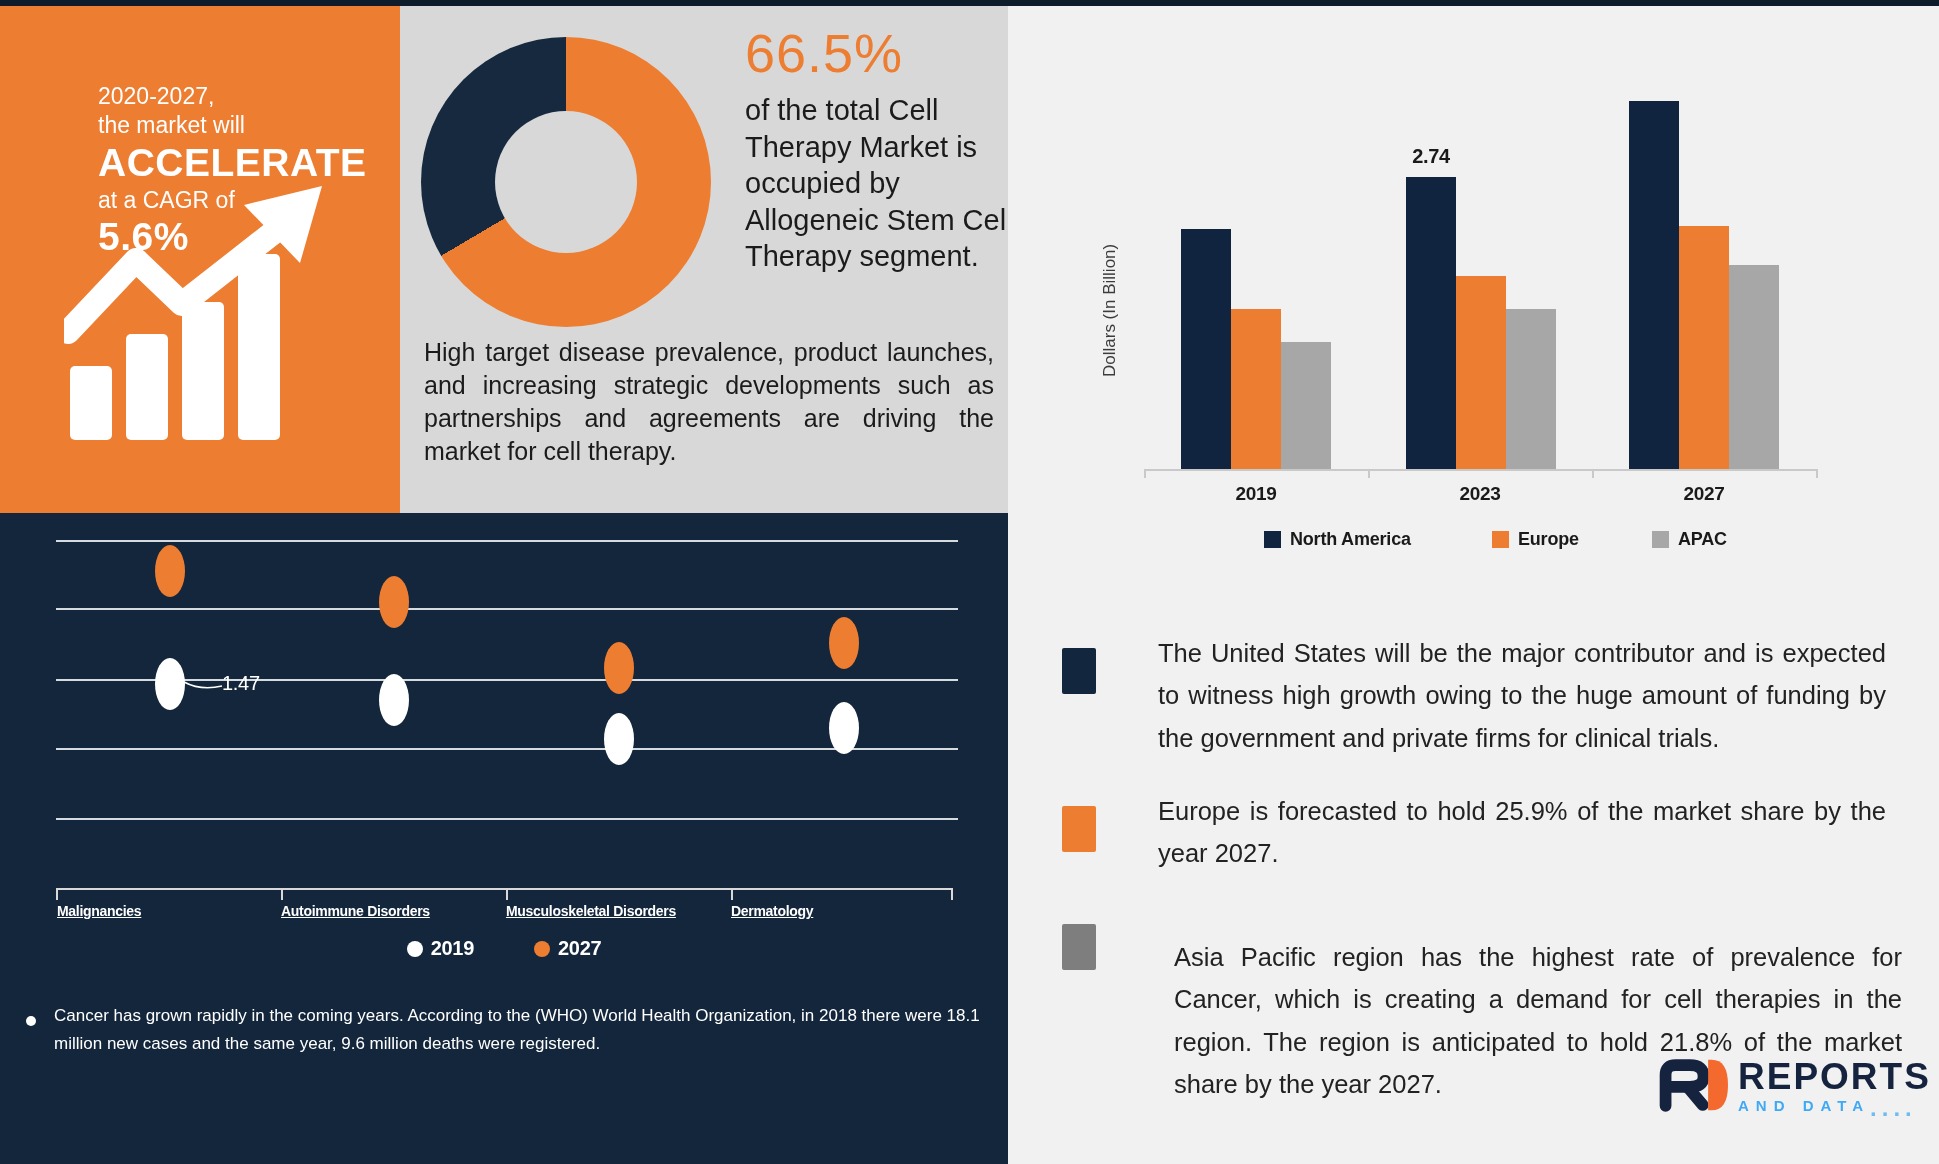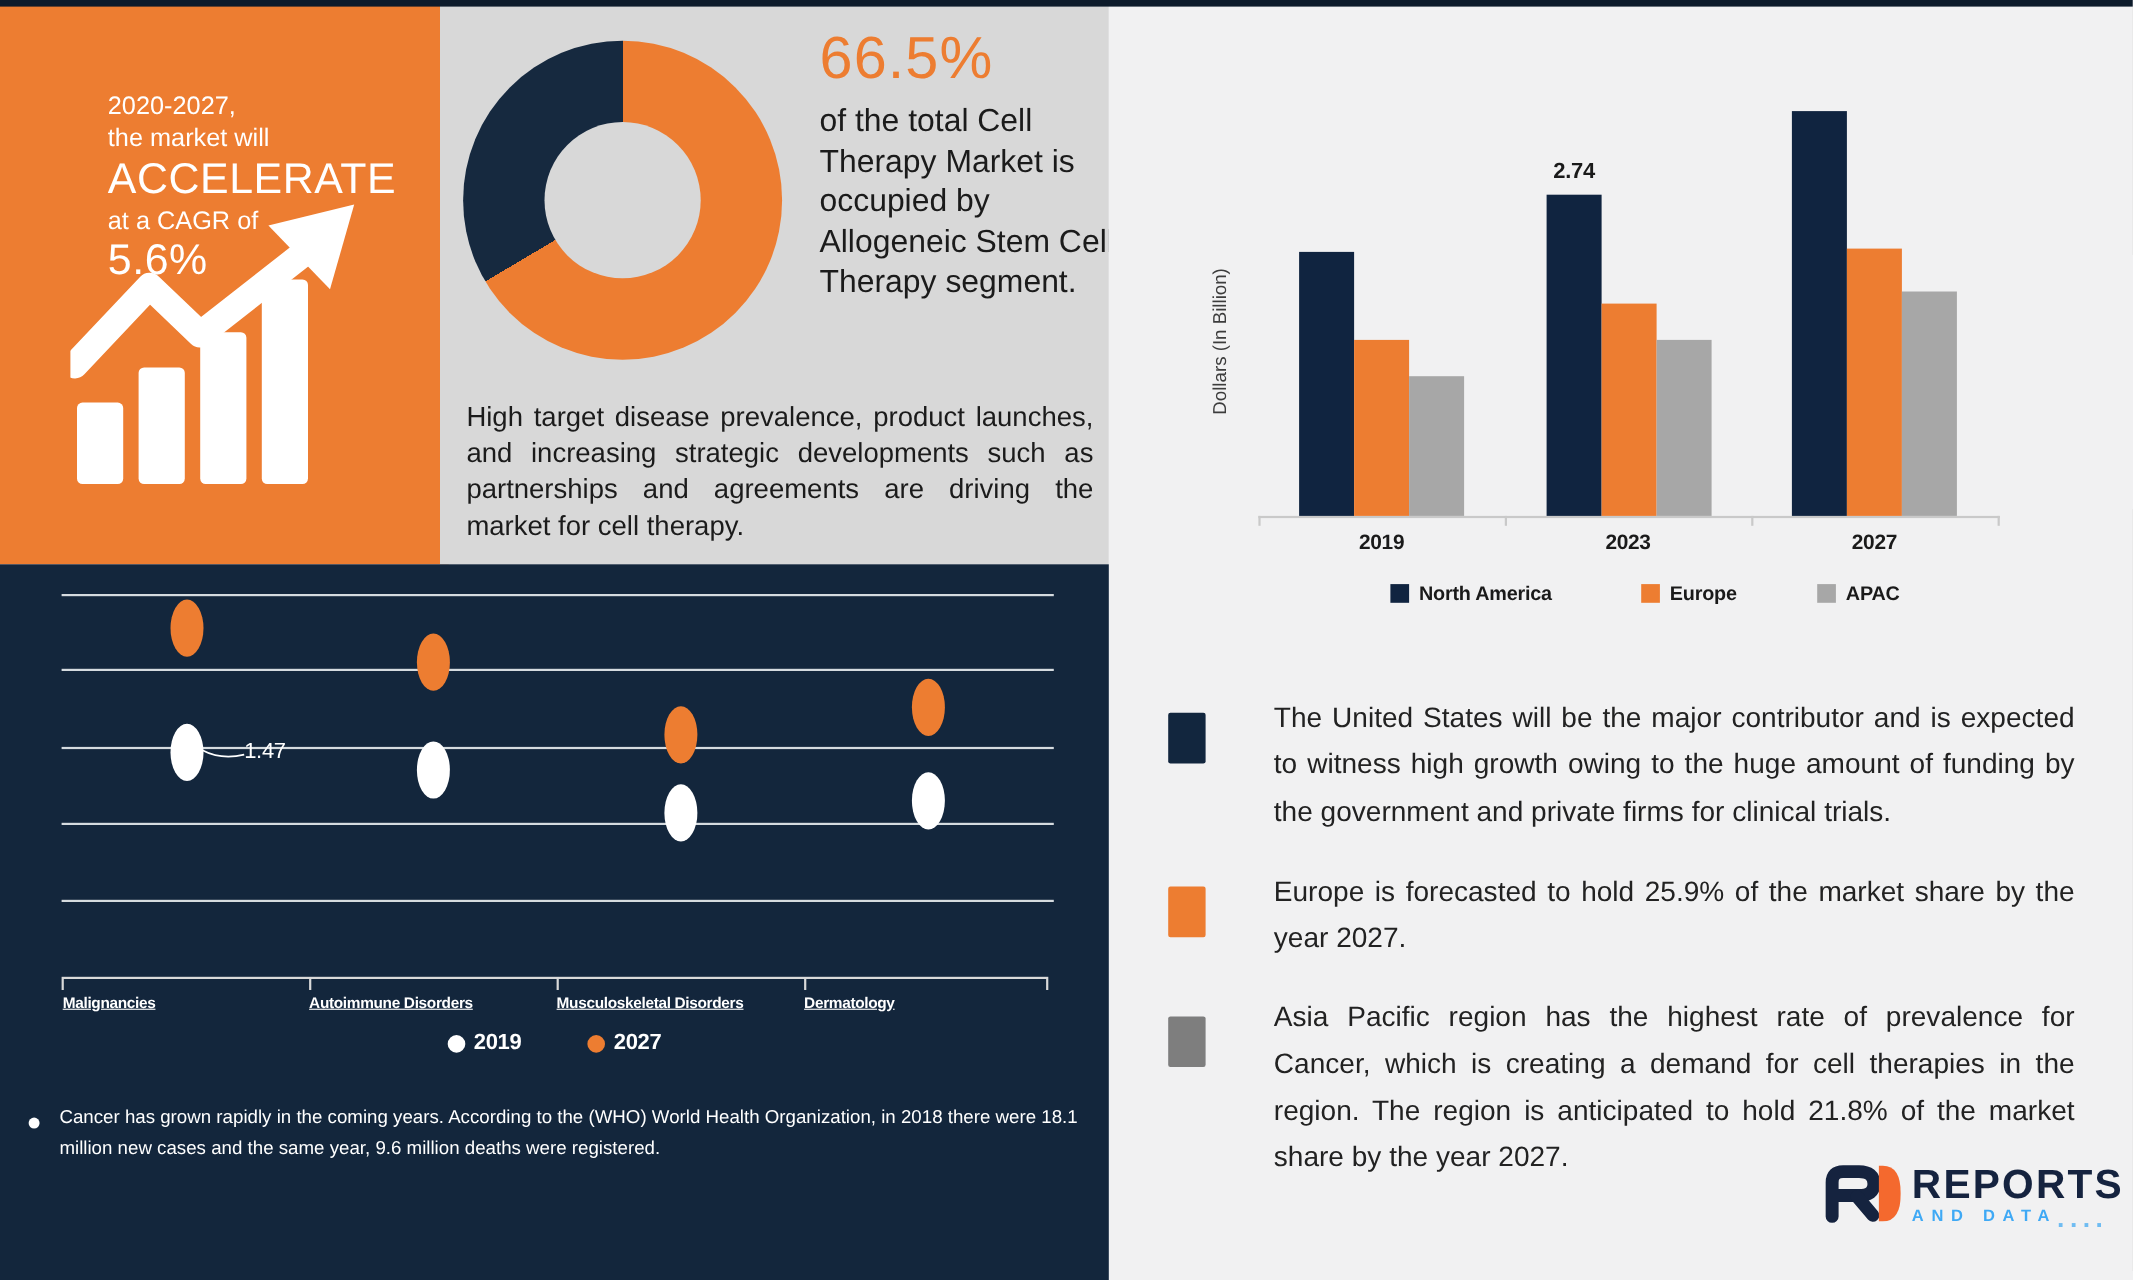--- a/index.html
+++ b/index.html
@@ -10,33 +10,33 @@
   }
   .abs { position:absolute; }
 
   
   .top-strip { left:0; top:0; width:1939px; height:6px; background:#0D1B2B; z-index:9; }
 
   
   .orange-panel { left:0; top:0; width:408px; height:513px; background:#ED7D31; }
   .acc-text { position:absolute; left:98px; top:82px; color:#fff; }
   .acc-s { font-size:23px; line-height:1.28; font-weight:400; }
-  .acc-b { font-size:39px; line-height:1.15; font-weight:400; letter-spacing:.5px; }
+  .acc-b { font-size:39px; line-height:1.15; font-weight:700; letter-spacing:.5px; }
   .growth-icon { position:absolute; left:64px; top:182px; }
 
   
   .gray-panel { left:400px; top:0; width:608px; height:513px; background:#D8D8D8; }
   .donut { position:absolute; left:21px; top:37px; width:290px; height:290px; border-radius:50%;
            background:conic-gradient(#ED7D31 0deg 239.4deg, #16293F 239.4deg 360deg); }
   .donut::after { content:""; position:absolute; left:74px; top:74px; width:142px; height:142px;
            border-radius:50%; background:#D8D8D8; }
   .headline { position:absolute; left:345px; top:22px; width:276px; }
   .hl-pct { color:#ED7D31; font-size:54px; font-weight:400; letter-spacing:1px; }
   .hl-txt { margin-top:8px; color:#1B1B1B; font-size:29px; line-height:1.26; }
-  .gray-para { position:absolute; left:24px; top:363px; width:570px; color:#1B1B1B;
+  .gray-para { position:absolute; left:24px; top:336px; width:570px; color:#1B1B1B;
            font-size:25px; line-height:1.32; text-align:justify; }
 
   
   .right-panel { left:1008px; top:0; width:931px; height:1164px; background:#F1F1F2; }
 
   
   .bar-chart { position:absolute; left:92px; top:85px; width:790px; height:490px; }
   .ylabel { position:absolute; left:0px; top:75px; height:300px; width:26px;
             writing-mode:vertical-rl; transform:rotate(180deg);
             font-size:17px; color:#3C3C3C; text-align:center; }
@@ -157,21 +157,21 @@
           </div>
         </div>
     </div>
 
     <div id="regionBullets">
         <div class="rb-square" style="top: 648px; background: rgb(18, 38, 62);"></div>
         <div class="rb-text" style="top: 632px;">The United States will be the major contributor and is expected to witness high growth owing to the huge amount of funding by the government and private firms for clinical trials.</div>
         <div class="rb-square" style="top: 806px; background: rgb(237, 125, 49);"></div>
         <div class="rb-text" style="top: 790px;">Europe is forecasted to hold 25.9% of the market share by the year 2027.</div>
         <div class="rb-square" style="top: 924px; background: rgb(126, 126, 126);"></div>
-        <div class="rb-text" style="top: 904px;">Asia Pacific region has the highest rate of prevalence for Cancer, which is creating a demand for cell therapies in the region. The region is anticipated to hold 21.8% of the market share by the year 2027.</div>
+        <div class="rb-text" style="top: 936px; margin-left: 16px;">Asia Pacific region has the highest rate of prevalence for Cancer, which is creating a demand for cell therapies in the region. The region is anticipated to hold 21.8% of the market share by the year 2027.</div>
       </div>
 
     <div class="logo">
       <svg width="76" height="58" viewBox="0 0 84 58">
         <path d="M15 52 L15 18 Q15 7 26 7 L42 7 Q57 7 57 19.5 Q57 31 42 31 L20 31" fill="none" stroke="#15233F" stroke-width="13" stroke-linecap="round" stroke-linejoin="round"></path>
         <path d="M40 32 L56 51" fill="none" stroke="#15233F" stroke-width="13" stroke-linecap="round"></path>
         <path d="M62 1 L66 1 Q84 1 84 29 Q84 57 66 57 L62 57 Z" fill="#F4692E"></path>
       </svg>
       <div>
         <div class="logo-title">REPORTS</div>

